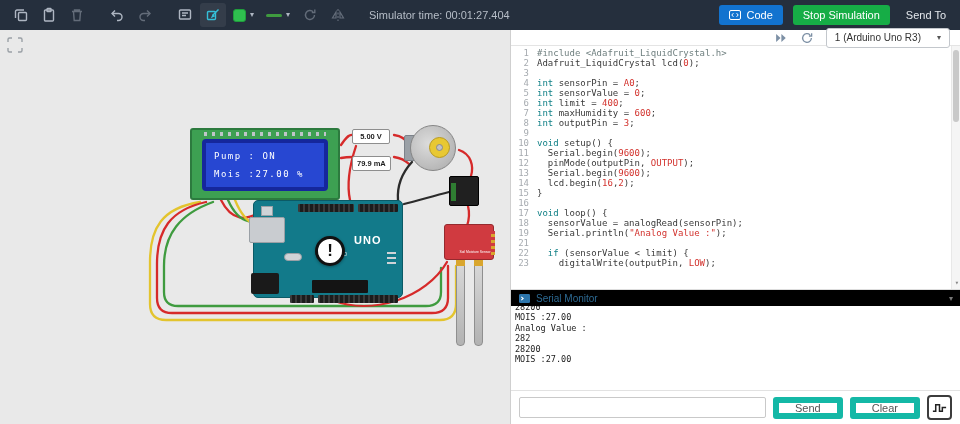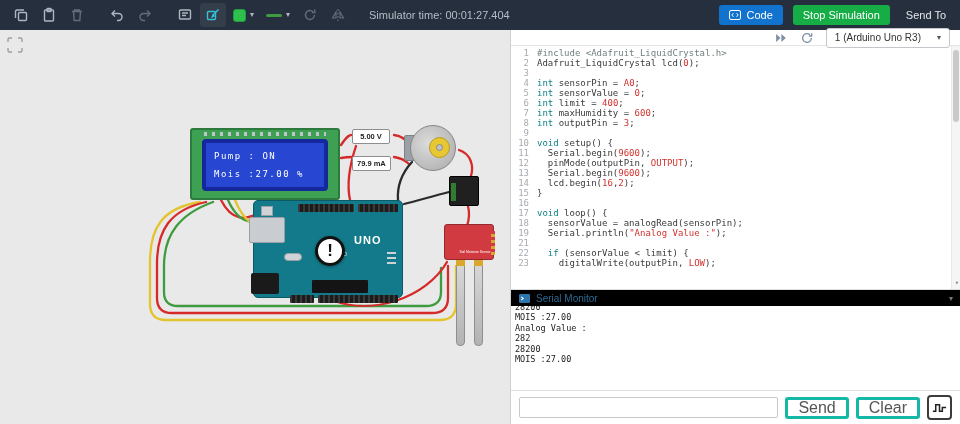--- a/index.html
+++ b/index.html
@@ -131,22 +131,22 @@
     align-items:center;gap:5px;padding:0 7px;flex:none;cursor:pointer}
   .serial-title{font-size:10px;color:#2d6a93}
   .serial-caret{margin-left:auto;font-size:8px;color:#777}
   .serial-out{flex:1;overflow:hidden;font-family:"DejaVu Sans Mono",monospace;font-size:8.5px;
     line-height:10.4px;color:#222;padding-left:4px}
   .serial-out .serial-line:first-child{margin-top:-4px}
   .input-bar{height:34px;display:flex;align-items:center;gap:7px;padding:0 8px;
     border-top:1px solid #e2e2e2;flex:none}
   .ser-input{flex:1;height:21px;border:1px solid #c9c9c9;border-radius:2px;padding:0 6px;
     font-size:11px;font-family:"Liberation Sans",sans-serif;min-width:0}
-  .btn-plain{height:22px;padding:0 10px;background:#fff;border:3px solid #14b8a6;border-radius:3px;
-    font-size:16px;color:#555;display:flex;align-items:center;cursor:pointer;flex:none}
+  .btn-plain{height:22px;padding:0 16px;background:#fff;border:6px solid #14b8a6;border-radius:3px;
+    font-size:11px;color:#555;display:flex;align-items:center;cursor:pointer;flex:none}
   .graph-btn{width:25px;height:25px;border:2px solid #3c3c3c;border-radius:4px;background:#fff;
     display:flex;align-items:center;justify-content:center;cursor:pointer;flex:none}
 </style>
 </head>
 <body>
 
 <header class="top">
   <span class="tbtn">
     <svg width="16" height="16" viewBox="0 0 16 16" fill="none" stroke="currentColor" stroke-width="1.4">
         <rect x="5.5" y="5.5" width="8" height="8" rx="1"></rect>

